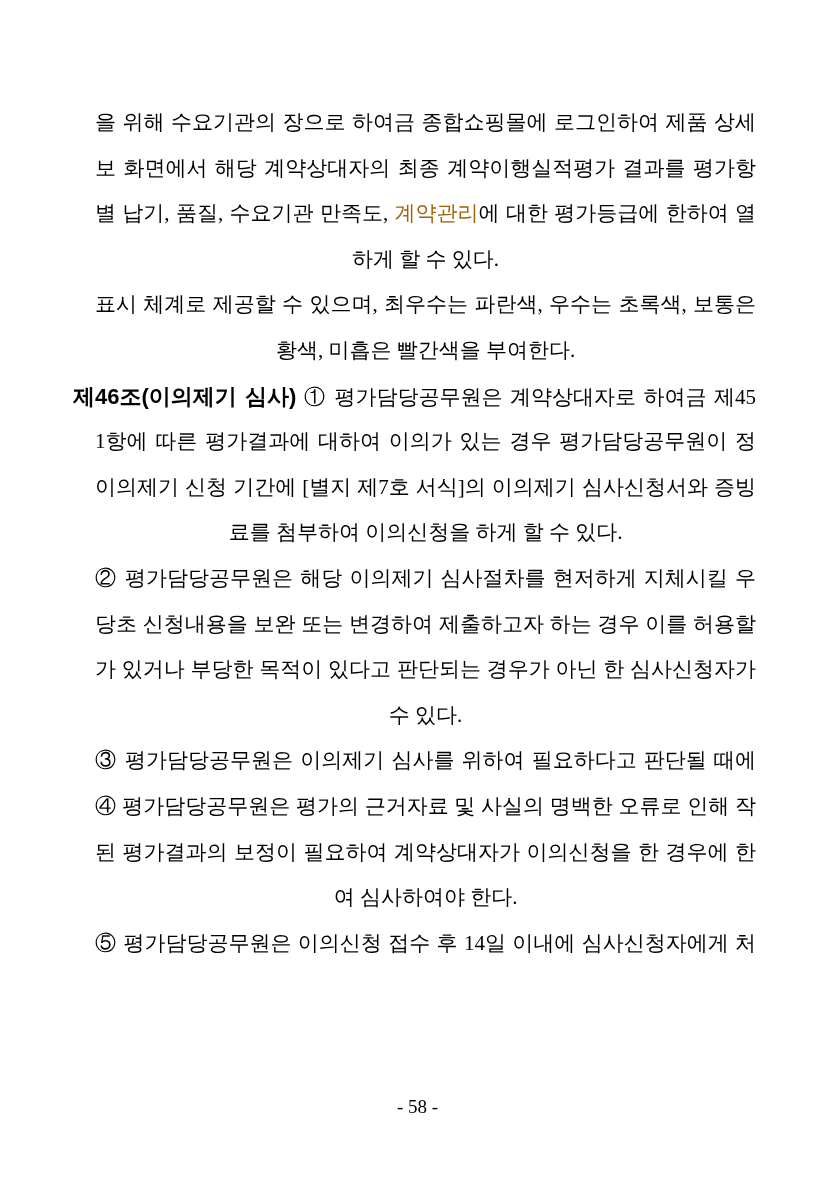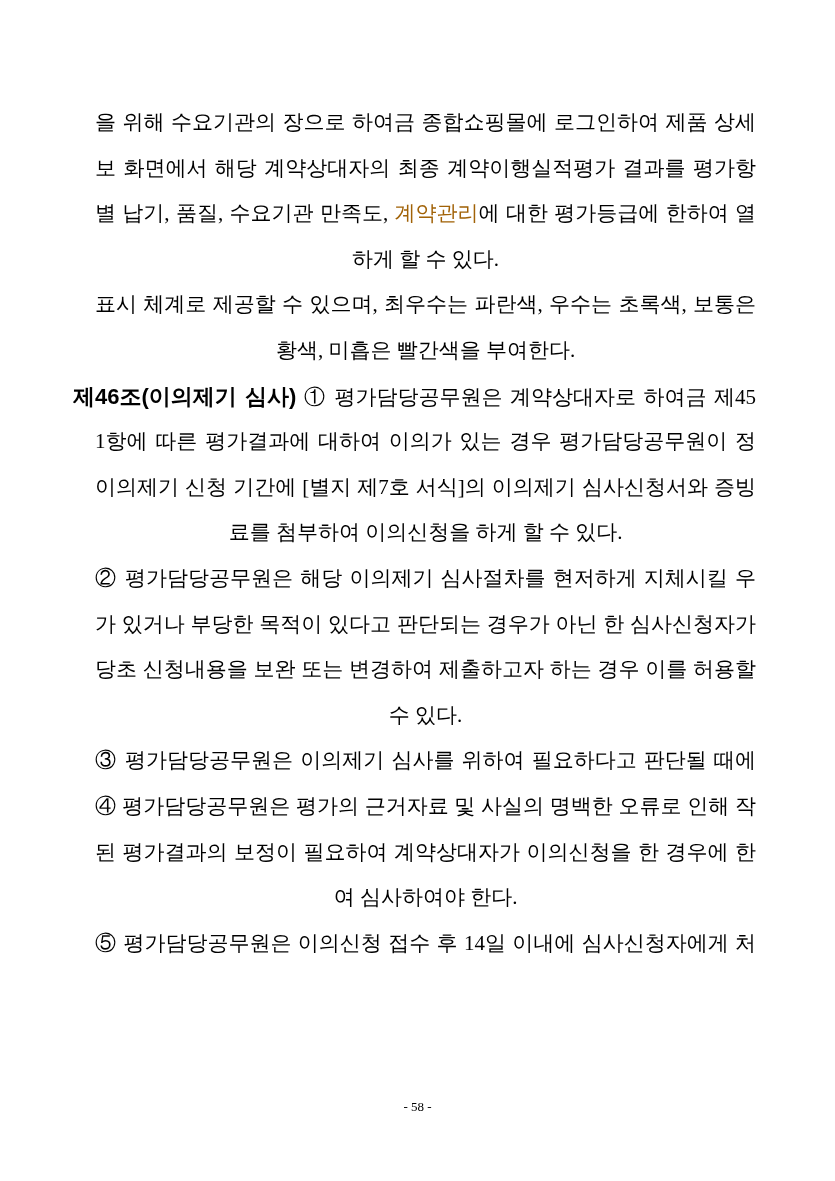--- a/index.html
+++ b/index.html
@@ -48,42 +48,42 @@
     color: #a16207;
     text-decoration: none;
     cursor: pointer;
   }
   .footer {
     position: absolute;
     top: 1097px;
     left: 0;
     width: 835px;
     text-align: center;
-    font-size: 13px;
+    font-size: 19px;
     line-height: 20px;
     color: #000000;
   }
 </style>
 </head>
 <body>
 
 <div class="content">
   <div class="line j"><span>을 위해 수요기관의 장으로 하여금 종합쇼핑몰에 로그인하여 제품 상세정</span></div>
   <div class="line j"><span>보 화면에서 해당 계약상대자의 최종 계약이행실적평가 결과를 평가항목</span></div>
   <div class="line j"><span>별 납기, 품질, 수요기관 만족도, </span><a class="link">계약관리</a><span>에 대한 평가등급에 한하여 열람</span></div>
   <div class="line"><span>하게 할 수 있다.</span></div>
   <div class="line j"><span>표시 체계로 제공할 수 있으며, 최우수는 파란색, 우수는 초록색, 보통은</span></div>
   <div class="line"><span>황색, 미흡은 빨간색을 부여한다.</span></div>
   <div class="line j outdent"><span class="article-heading">제46조(이의제기 심사)</span><span> ① 평가담당공무원은 계약상대자로 하여금 제45조제</span></div>
   <div class="line j"><span>1항에 따른 평가결과에 대하여 이의가 있는 경우 평가담당공무원이 정한</span></div>
   <div class="line j"><span>이의제기 신청 기간에 [별지 제7호 서식]의 이의제기 심사신청서와 증빙자</span></div>
   <div class="line"><span>료를 첨부하여 이의신청을 하게 할 수 있다.</span></div>
   <div class="line j"><span>② 평가담당공무원은 해당 이의제기 심사절차를 현저하게 지체시킬 우려</span></div>
+  <div class="line j"><span>당초 신청내용을 보완 또는 변경하여 제출하고자 하는 경우 이를 허용할</span></div>
   <div class="line j"><span>가 있거나 부당한 목적이 있다고 판단되는 경우가 아닌 한 심사신청자가</span></div>
-  <div class="line j"><span>당초 신청내용을 보완 또는 변경하여 제출하고자 하는 경우 이를 허용할</span></div>
   <div class="line"><span>수 있다.</span></div>
   <div class="line j"><span>③ 평가담당공무원은 이의제기 심사를 위하여 필요하다고 판단될 때에는</span></div>
   <div class="line j"><span>④ 평가담당공무원은 평가의 근거자료 및 사실의 명백한 오류로 인해 작성</span></div>
   <div class="line j"><span>된 평가결과의 보정이 필요하여 계약상대자가 이의신청을 한 경우에 한하</span></div>
   <div class="line"><span>여 심사하여야 한다.</span></div>
   <div class="line j"><span>⑤ 평가담당공무원은 이의신청 접수 후 14일 이내에 심사신청자에게 처리</span></div>
 </div>
 
 <div class="footer">- 58 -</div>
 

